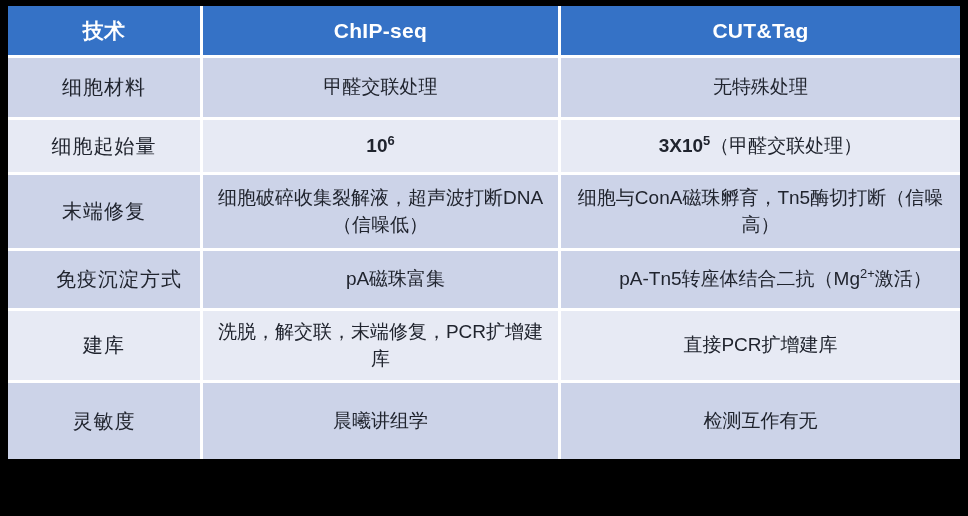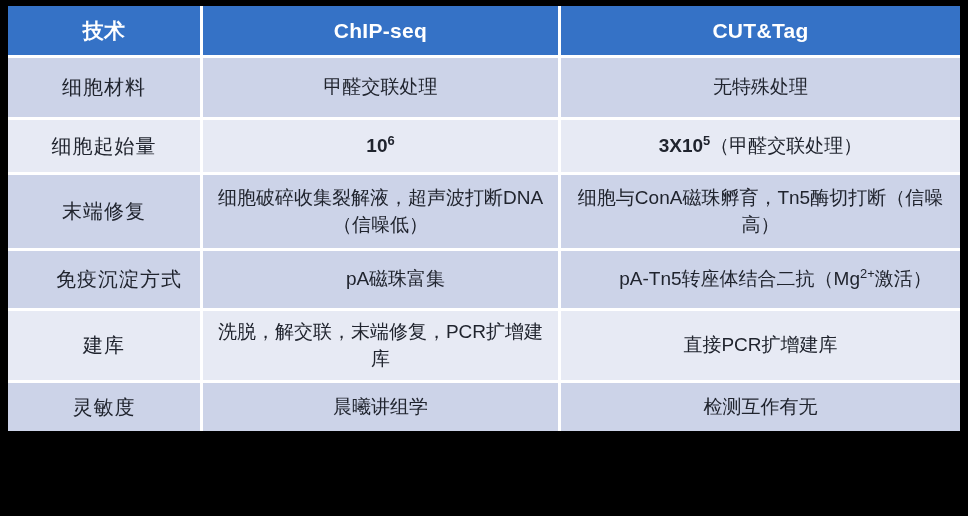--- a/index.html
+++ b/index.html
@@ -68,21 +68,21 @@
 
   tbody tr.row-dark td  { background: #ccd3e8; }
   tbody tr.row-light td { background: #e7eaf4; }
 
   tbody tr.r-material td { height: 62px; }
   tbody tr.r-amount   td { height: 55px; text-align: center; }
   tbody tr.r-shear    td { height: 76px; }
   tbody tr.r-antibody td { height: 60px; }
   tbody tr.r-ip       td { height: 60px; padding-left: 39px; }
   tbody tr.r-library  td { height: 72px; }
-  tbody tr.r-sens     td { height: 48px; }
+  tbody tr.r-sens     td { height: 76px; }
 
   .attr-cell {
     font-size: 20px;
     letter-spacing: 1px;
     margin-left: 12px;
   }
 
   sup {
     font-size: 0.68em;
     vertical-align: super;

